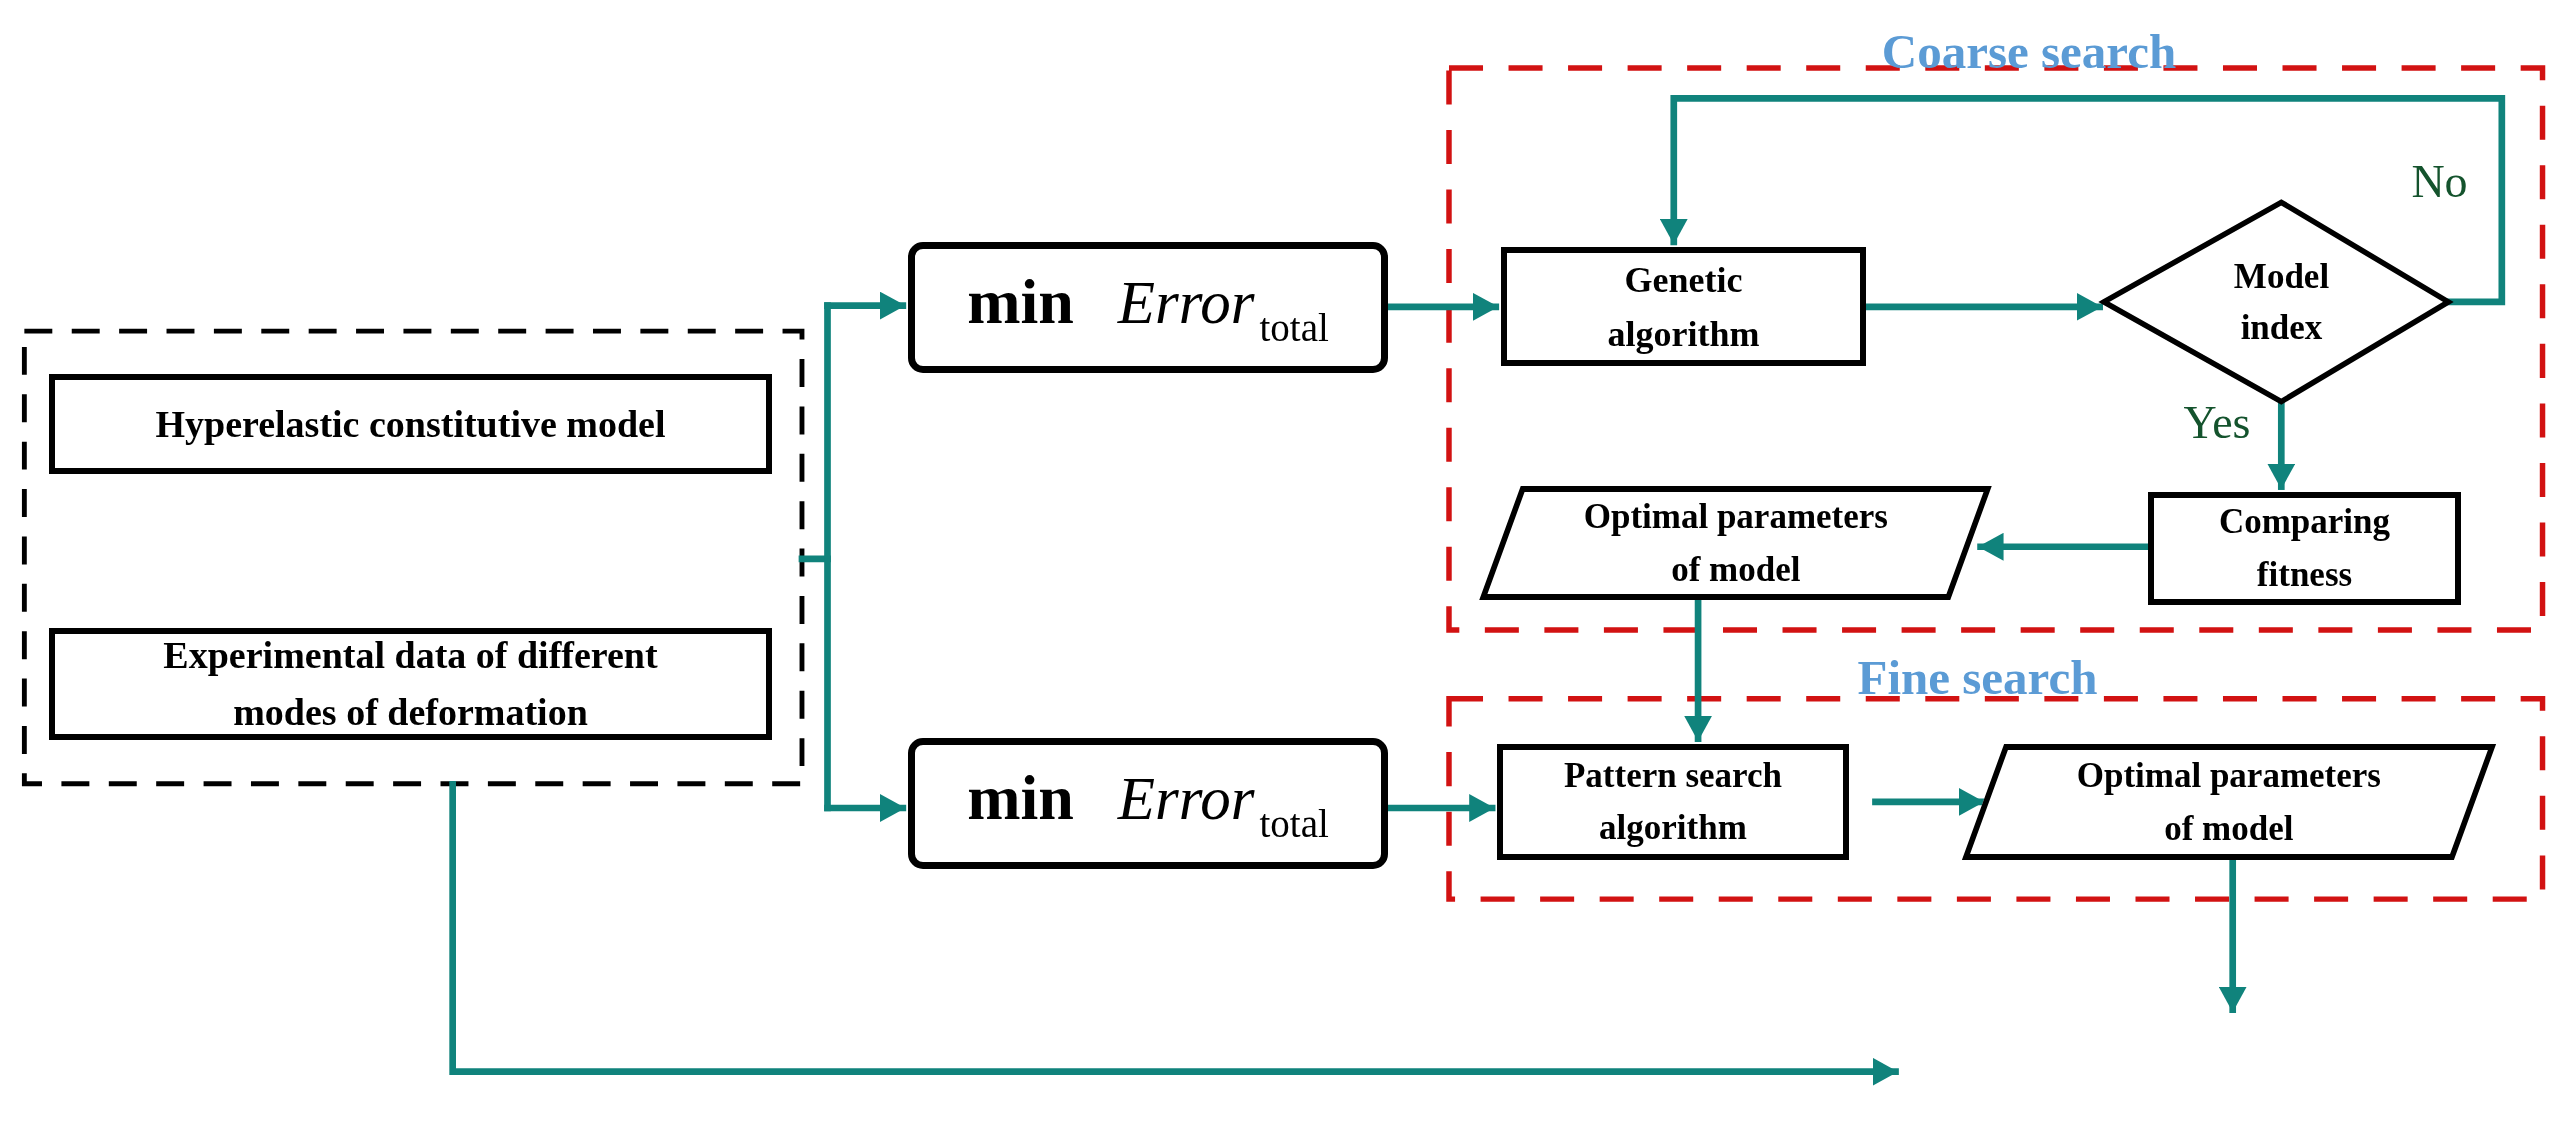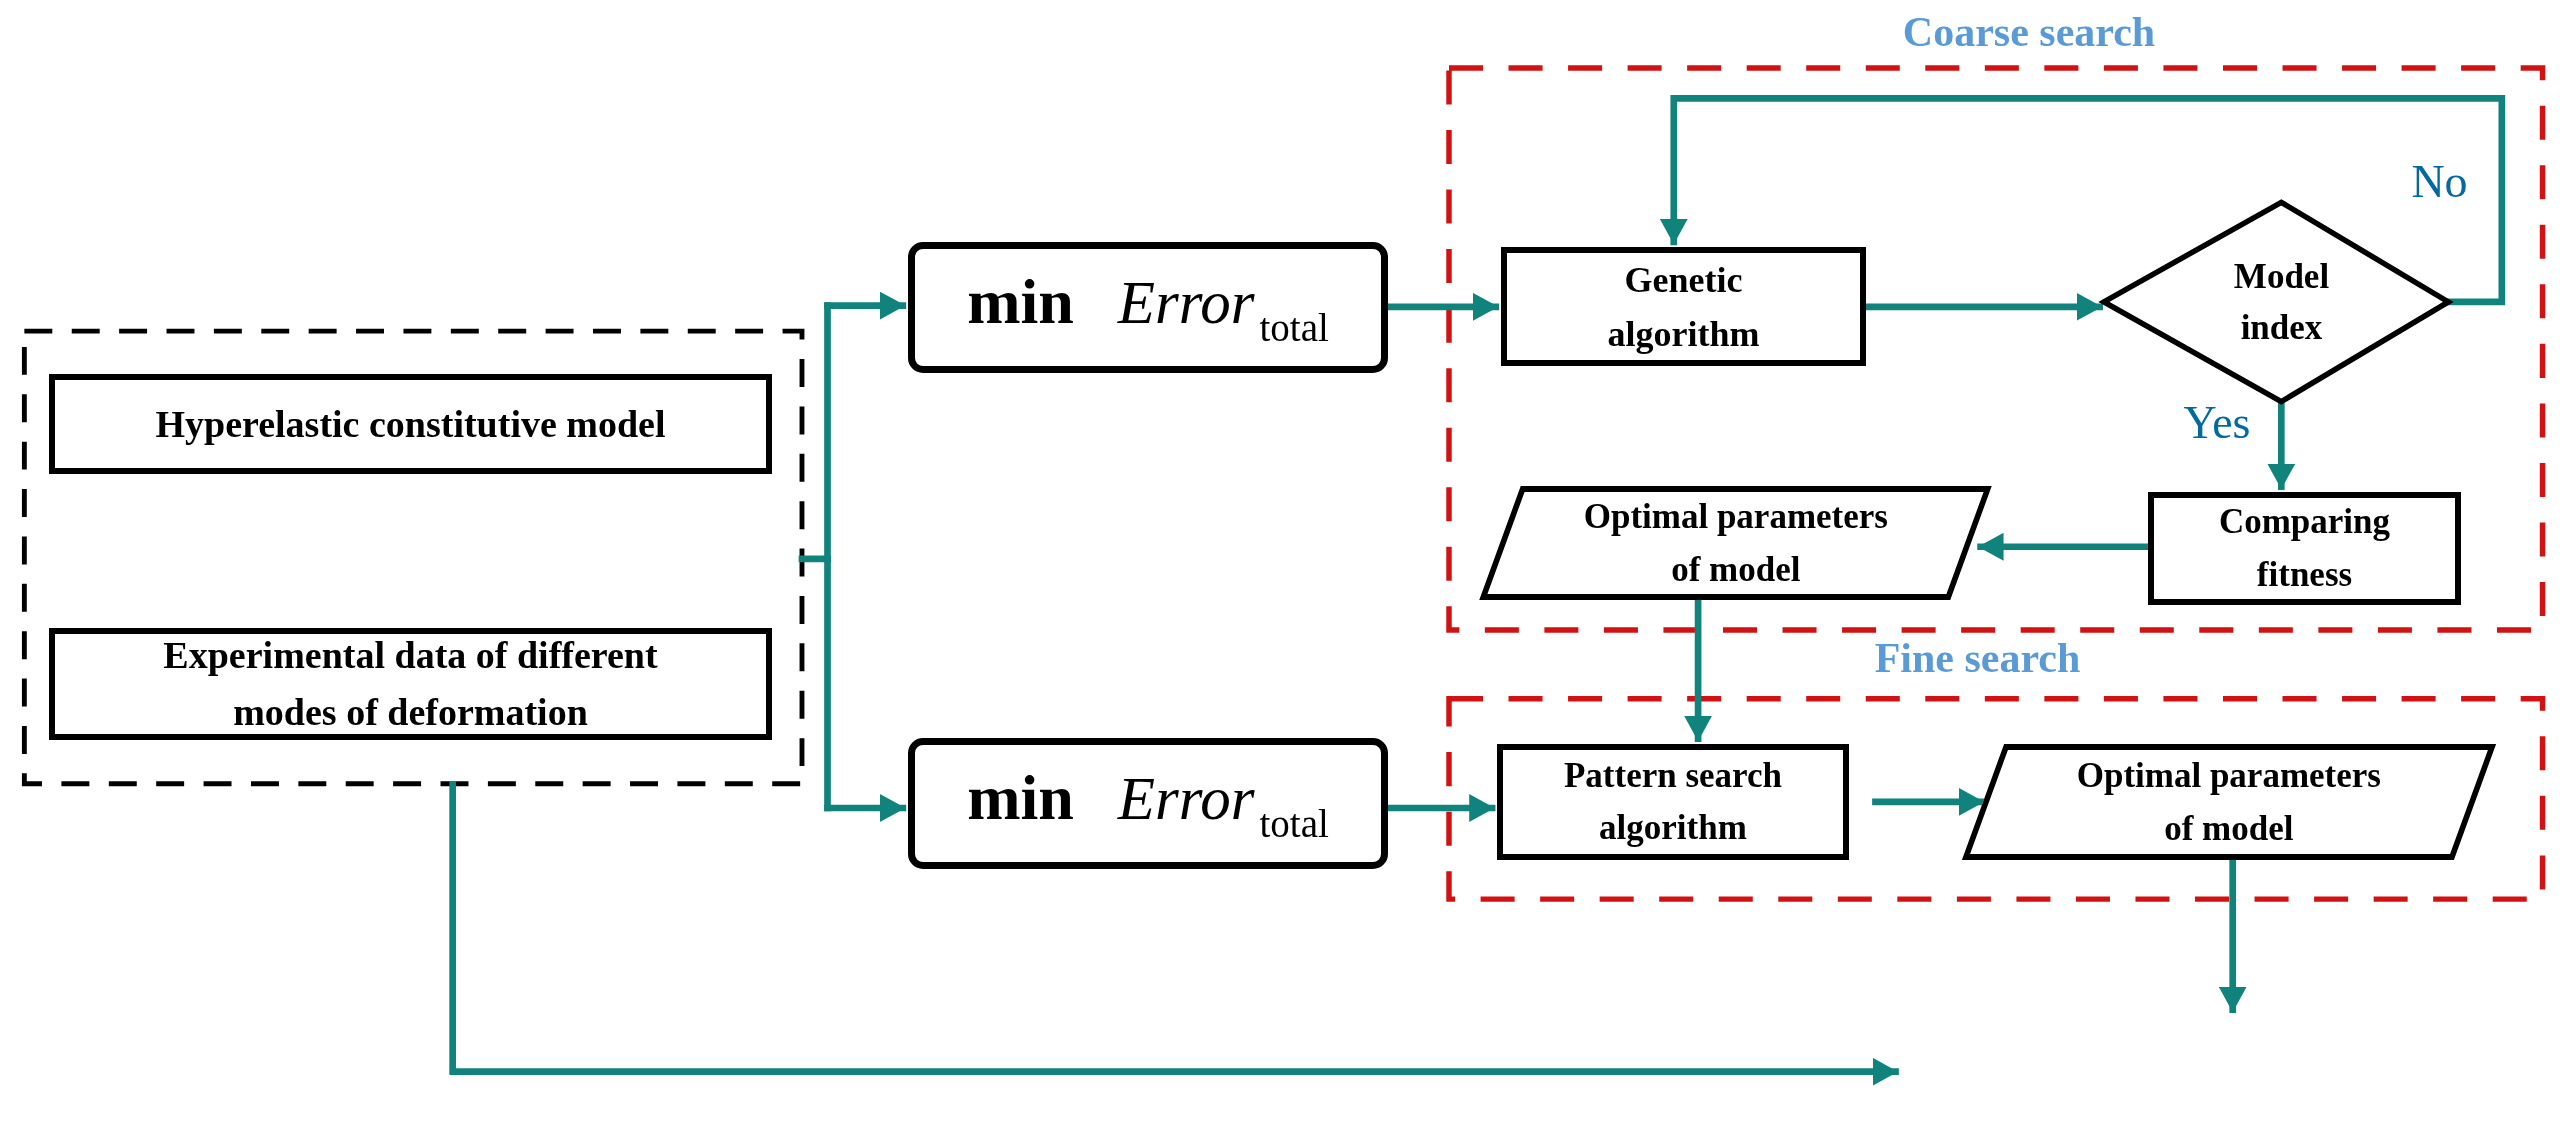--- a/index.html
+++ b/index.html
@@ -18,24 +18,24 @@
   .pgram{
     position:absolute;box-sizing:border-box;background:#fff;border:6px solid #000;
     transform:skewX(-20deg);display:flex;align-items:center;justify-content:center;
   }
   .pgram .inner{transform:skewX(20deg);font-weight:bold;font-size:35px;line-height:1.5;text-align:center;}
   .objective{font-weight:normal;align-items:baseline;padding-top:4.9px;}
   .objective .min{font-weight:bold;font-size:64px;}
   .objective .err{font-style:italic;font-size:61px;margin-left:44px;}
   .objective .subtot{font-size:39px;position:relative;top:18px;margin-left:5px;}
   .region-label{
-    position:absolute;text-align:center;font-weight:bold;font-size:42px;color:#5B9BD5;line-height:1.1;
+    position:absolute;text-align:center;font-weight:bold;font-size:49px;color:#5B9BD5;line-height:1.1;margin-top:16px;
   }
   .branch-label{
-    position:absolute;text-align:center;font-weight:normal;font-size:46px;color:#0369a1;line-height:1.1;
+    position:absolute;text-align:center;font-weight:normal;font-size:46px;color:#14532d;line-height:1.1;
   }
   .diamond-label{
     position:absolute;text-align:center;font-weight:bold;font-size:35px;line-height:1.45;
     display:flex;align-items:center;justify-content:center;
   }
 </style>
 </head>
 <body>
 
 <div class="canvas">

